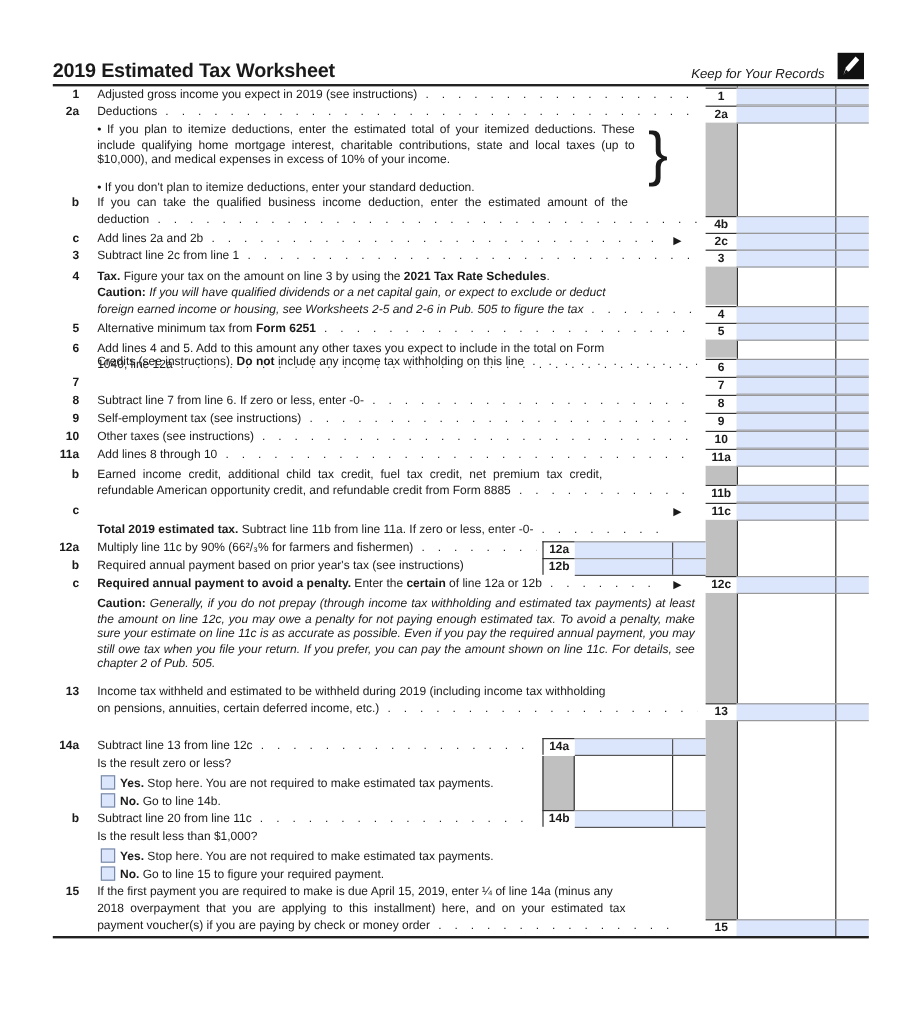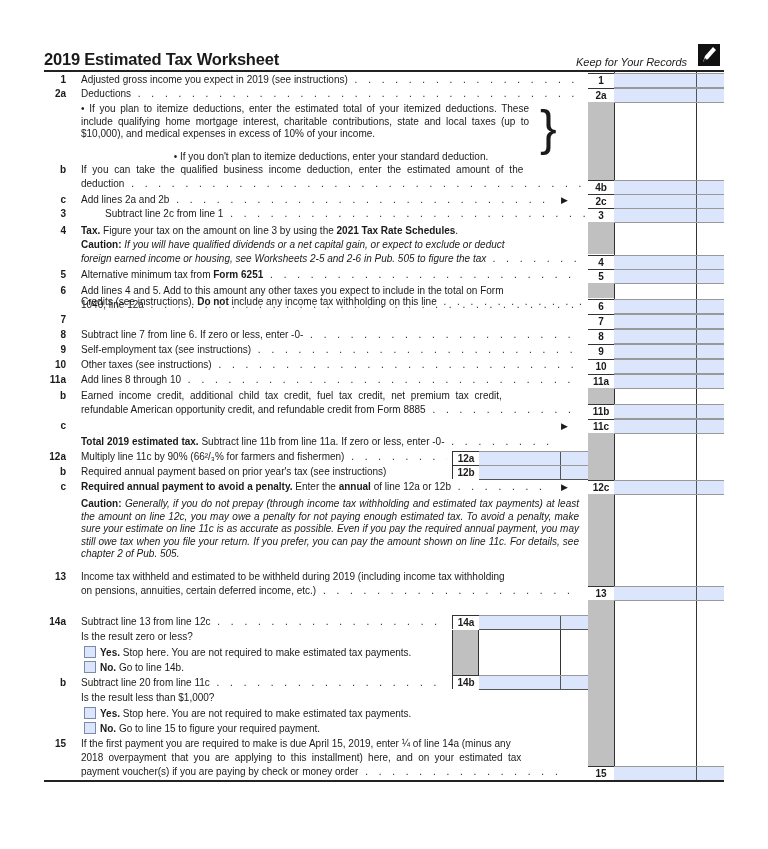--- a/index.html
+++ b/index.html
@@ -55,36 +55,36 @@
 <div class="tx dots" style="top:74px;width:500px;overflow:hidden;">Adjusted gross income you expect in 2019 (see instructions)</div>
 <div class="code" style="top:73px;">1</div>
 <div class="amt" style="top:73px;"></div>
 
 <div class="ln" style="left:44px;top:88px;">2a</div>
 <div class="tx dots" style="top:88px;width:500px;overflow:hidden;">Deductions</div>
 <div class="code" style="top:88px;">2a</div>
 <div class="amt" style="top:88px;"></div>
 <div class="tx w" style="top:103px;width:448px;">• If you plan to itemize deductions, enter the estimated total of your itemized deductions. These include qualifying home mortgage interest, charitable contributions, state and local taxes (up to $10,000), and medical expenses in excess of 10% of your income.</div>
 <div class="brace">}</div>
-<div class="tx" style="top:151px;text-align:center;">• If you don't plan to itemize deductions, enter your standard deduction.</div>
+<div class="tx" style="top:151px;">• If you don't plan to itemize deductions, enter your standard deduction.</div>
 
 <div class="ln" style="left:44px;top:164px;">b</div>
 <div class="tx" style="top:164px;word-spacing:3px;">If you can take the qualified business income deduction, enter the estimated amount of the</div>
 <div class="tx dots" style="top:178px;width:500px;overflow:hidden;">deduction</div>
 <div class="code" style="top:180px;">4b</div>
 <div class="amt" style="top:180px;"></div>
 
 <div class="ln" style="left:44px;top:194px;">c</div>
 <div class="tx dots" style="top:194px;width:470px;overflow:hidden;">Add lines 2a and 2b</div>
 <div class="arrow" style="top:195px;">▶</div>
 <div class="code" style="top:194px;">2c</div>
 <div class="amt" style="top:194px;"></div>
 
 <div class="ln" style="left:44px;top:208px;">3</div>
-<div class="tx dots" style="top:208px;width:500px;overflow:hidden;margin-left:24px;">Subtract line 2c from line 1</div>
+<div class="tx dots" style="top:208px;width:500px;overflow:hidden;">Subtract line 2c from line 1</div>
 <div class="code" style="top:208px;">3</div>
 <div class="amt" style="top:208px;"></div>
 
 <div class="ln" style="left:44px;top:225px;">4</div>
 <div class="tx" style="top:225px;"><b>Tax.</b><span> Figure your tax on the amount on line 3 by using the </span><b>2021 Tax Rate Schedules</b><span>.</span></div>
 <div class="tx" style="top:239px;"><b>Caution:</b><span class="it"> If you will have qualified dividends or a net capital gain, or expect to exclude or deduct</span></div>
 <div class="tx it dots" style="top:253px;width:500px;overflow:hidden;">foreign earned income or housing, see Worksheets 2-5 and 2-6 in Pub. 505 to figure the tax</div>
 <div class="code" style="top:255px;">4</div>
 <div class="amt" style="top:255px;"></div>
 
@@ -140,21 +140,21 @@
 <div class="tx dots" style="top:451px;width:366px;overflow:hidden;">Multiply line 11c by 90% (66²/₃% for farmers and fishermen)</div>
 <div class="mcode" style="top:451px;">12a</div>
 <div class="mamt" style="top:451px;"></div>
 
 <div class="ln" style="left:44px;top:466px;">b</div>
 <div class="tx" style="top:466px;">Required annual payment based on prior year's tax (see instructions)</div>
 <div class="mcode" style="top:465px;">12b</div>
 <div class="mamt" style="top:465px;"></div>
 
 <div class="ln" style="left:44px;top:481px;">c</div>
-<div class="tx dots" style="top:481px;width:470px;overflow:hidden;"><b>Required annual payment to avoid a penalty.</b><span> Enter the </span><b>annual</b><span> of line 12a or 12b</span></div>
+<div class="tx dots" style="top:481px;width:470px;overflow:hidden;"><b>Required annual payment to avoid a penalty.</b><span> Enter the </span><b>certain</b><span> of line 12a or 12b</span></div>
 <div class="arrow" style="top:482px;">▶</div>
 <div class="code" style="top:480px;">12c</div>
 <div class="amt" style="top:480px;"></div>
 
 <div class="tx w it" style="top:498px;width:498px;"><b style="font-style:normal;">Caution:</b><span> Generally, if you do not prepay (through income tax withholding and estimated tax payments) at least the amount on line 12c, you may owe a penalty for not paying enough estimated tax. To avoid a penalty, make sure your estimate on line 11c is as accurate as possible. Even if you pay the required annual payment, you may still owe tax when you file your return. If you prefer, you can pay the amount shown on line 11c. For details, see chapter 2 of Pub. 505.</span></div>
 
 <div class="ln" style="left:44px;top:571px;">13</div>
 <div class="tx" style="top:571px;">Income tax withheld and estimated to be withheld during 2019 (including income tax withholding</div>
 <div class="tx dots" style="top:585px;width:500px;overflow:hidden;">on pensions, annuities, certain deferred income, etc.)</div>
 <div class="code" style="top:586px;">13</div>

